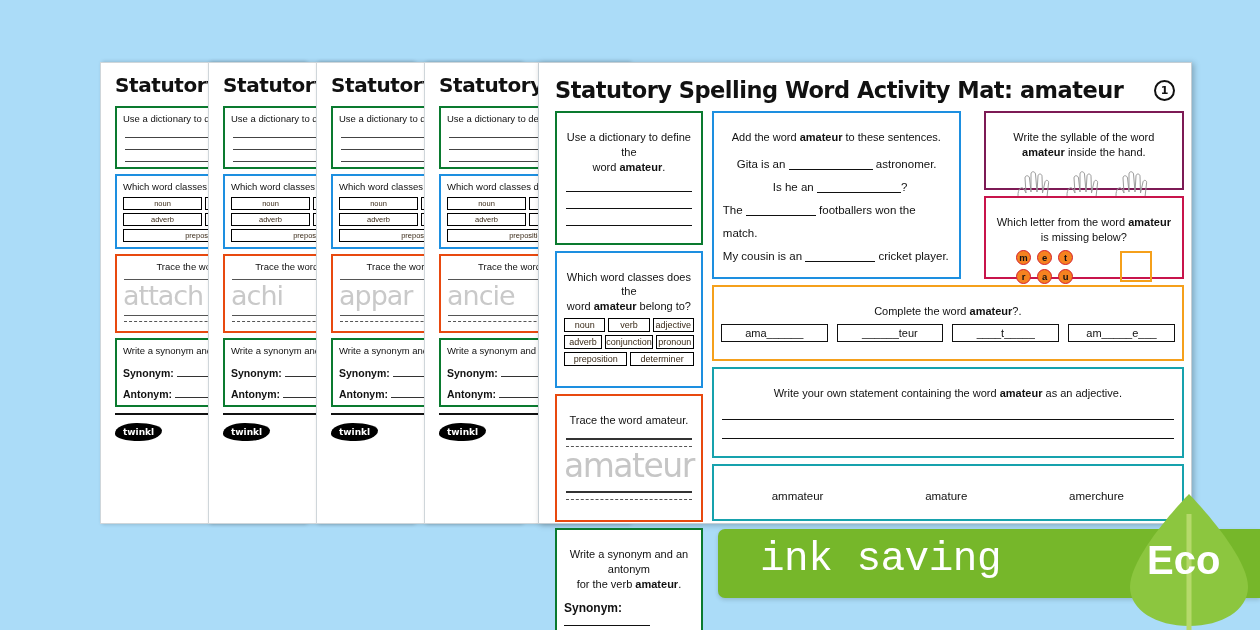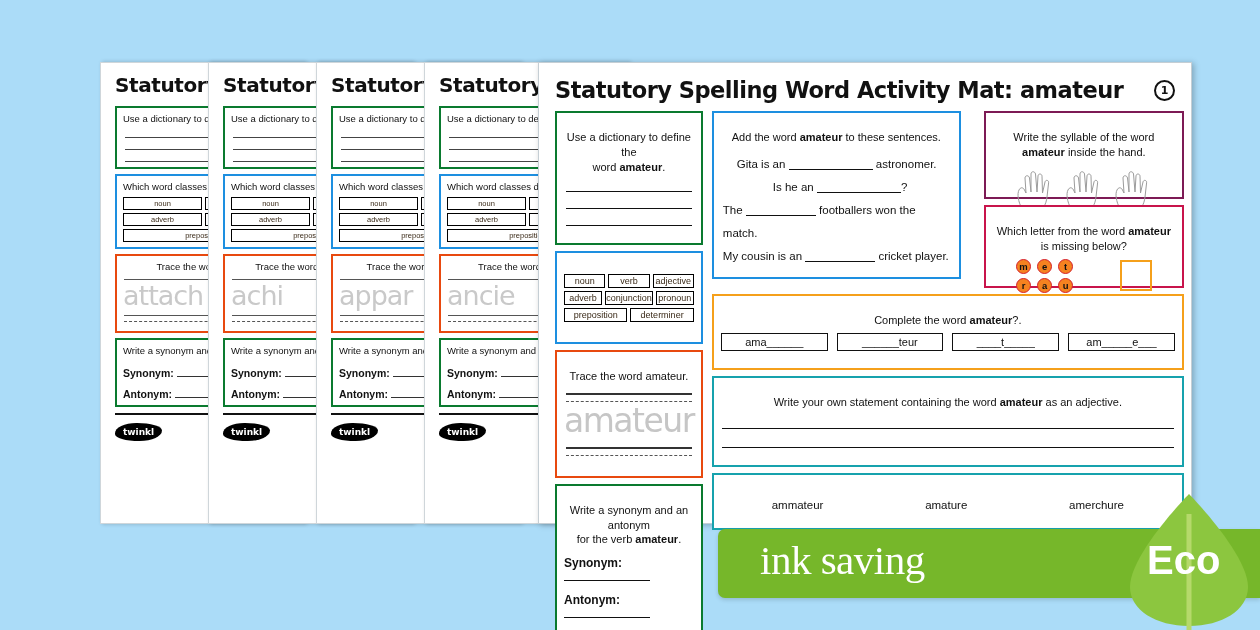--- a/index.html
+++ b/index.html
@@ -177,21 +177,21 @@
 
   
   .eco-band {
     position: absolute; left: 718px; top: 529px;
     width: 542px; height: 69px;
     background: #76b72a; border-radius: 7px 0 0 7px;
     box-shadow: 0 2px 4px rgba(0,0,0,0.15);
   }
   .eco-text {
     position: absolute; left: 760px; top: 536px;
-    font-family: Liberation Serif, serif;
+    font-family: Liberation Mono, monospace;
     font-size: 41px; color: #ffffff; letter-spacing: -0.5px;
   }
   .leaf {
     position: absolute; left: 1114px; top: 492px;
     width: 150px; height: 138px;
   }
   .eco-word {
     position: absolute; left: 1147px; top: 538px;
     font-family: "Liberation Sans", sans-serif;
     font-size: 40px; font-weight: bold; color: #ffffff;
@@ -373,20 +373,24 @@
           <div class="q">
             <span>Use a dictionary to define the</span><br>
             <span>word </span><b>amateur</b><span>.</span>
           </div>
           <div class="rule"></div>
           <div class="rule"></div>
           <div class="rule"></div>
         </div>
 
         <div class="card blue">
+          <div class="q">
+            <span>Which word classes does the</span><br>
+            <span>word </span><b>amateur</b><span> belong to?</span>
+          </div>
           <div class="wc">
             <div class="wc-row">
               <span>noun</span>
               <span>verb</span>
               <span>adjective</span>
             </div>
             <div class="wc-row">
               <span>adverb</span>
               <span>conjunction</span>
               <span>pronoun</span>
@@ -438,21 +442,21 @@
               <div class="sent" style="margin-top:8px;">
                 <div class="r1"><span>Gita is an </span><span class="blank" style="width:84px;"></span><span> astronomer.</span></div>
                 <div class="r2"><span>Is he an </span><span class="blank" style="width:84px;"></span><span>?</span></div>
                 <div class="r4"><span>The </span><span class="blank" style="width:70px;"></span><span> footballers won the match.</span></div>
                 <div class="r4"><span>My cousin is an </span><span class="blank" style="width:70px;"></span><span> cricket player.</span></div>
               </div>
             </div>
           </div>
 
           <div class="col-right">
-            <div class="card purple" style="height:88px;">
+            <div class="card purple" style="height:79px;">
               <div class="q">
                 <span>Write the syllable of the word</span><br>
                 <b>amateur</b><span> inside the hand.</span>
               </div>
               <div class="hands">
                 <svg class="hand" viewBox="0 0 44 48">
                   <path d="M9 46 C5 38 4 31 6 27 C7.5 24 10 24 11.5 27 L13 30 L12 15 C12 12 16 12 16.5 15 L18 29 L18 11 C18 8 22 8 22.5 11 L24 29 L25 13 C25.2 10.2 29 10.5 29 13.2 L29.5 30 L32 19 C32.6 16.4 36 17 35.6 19.8 L34 34 C33 42 30 46 27 46 Z" fill="none" stroke="#9b9b9b" stroke-width="1"></path>
                 </svg>
                 <svg class="hand" viewBox="0 0 44 48">
                   <path d="M9 46 C5 38 4 31 6 27 C7.5 24 10 24 11.5 27 L13 30 L12 15 C12 12 16 12 16.5 15 L18 29 L18 11 C18 8 22 8 22.5 11 L24 29 L25 13 C25.2 10.2 29 10.5 29 13.2 L29.5 30 L32 19 C32.6 16.4 36 17 35.6 19.8 L34 34 C33 42 30 46 27 46 Z" fill="none" stroke="#9b9b9b" stroke-width="1"></path>

